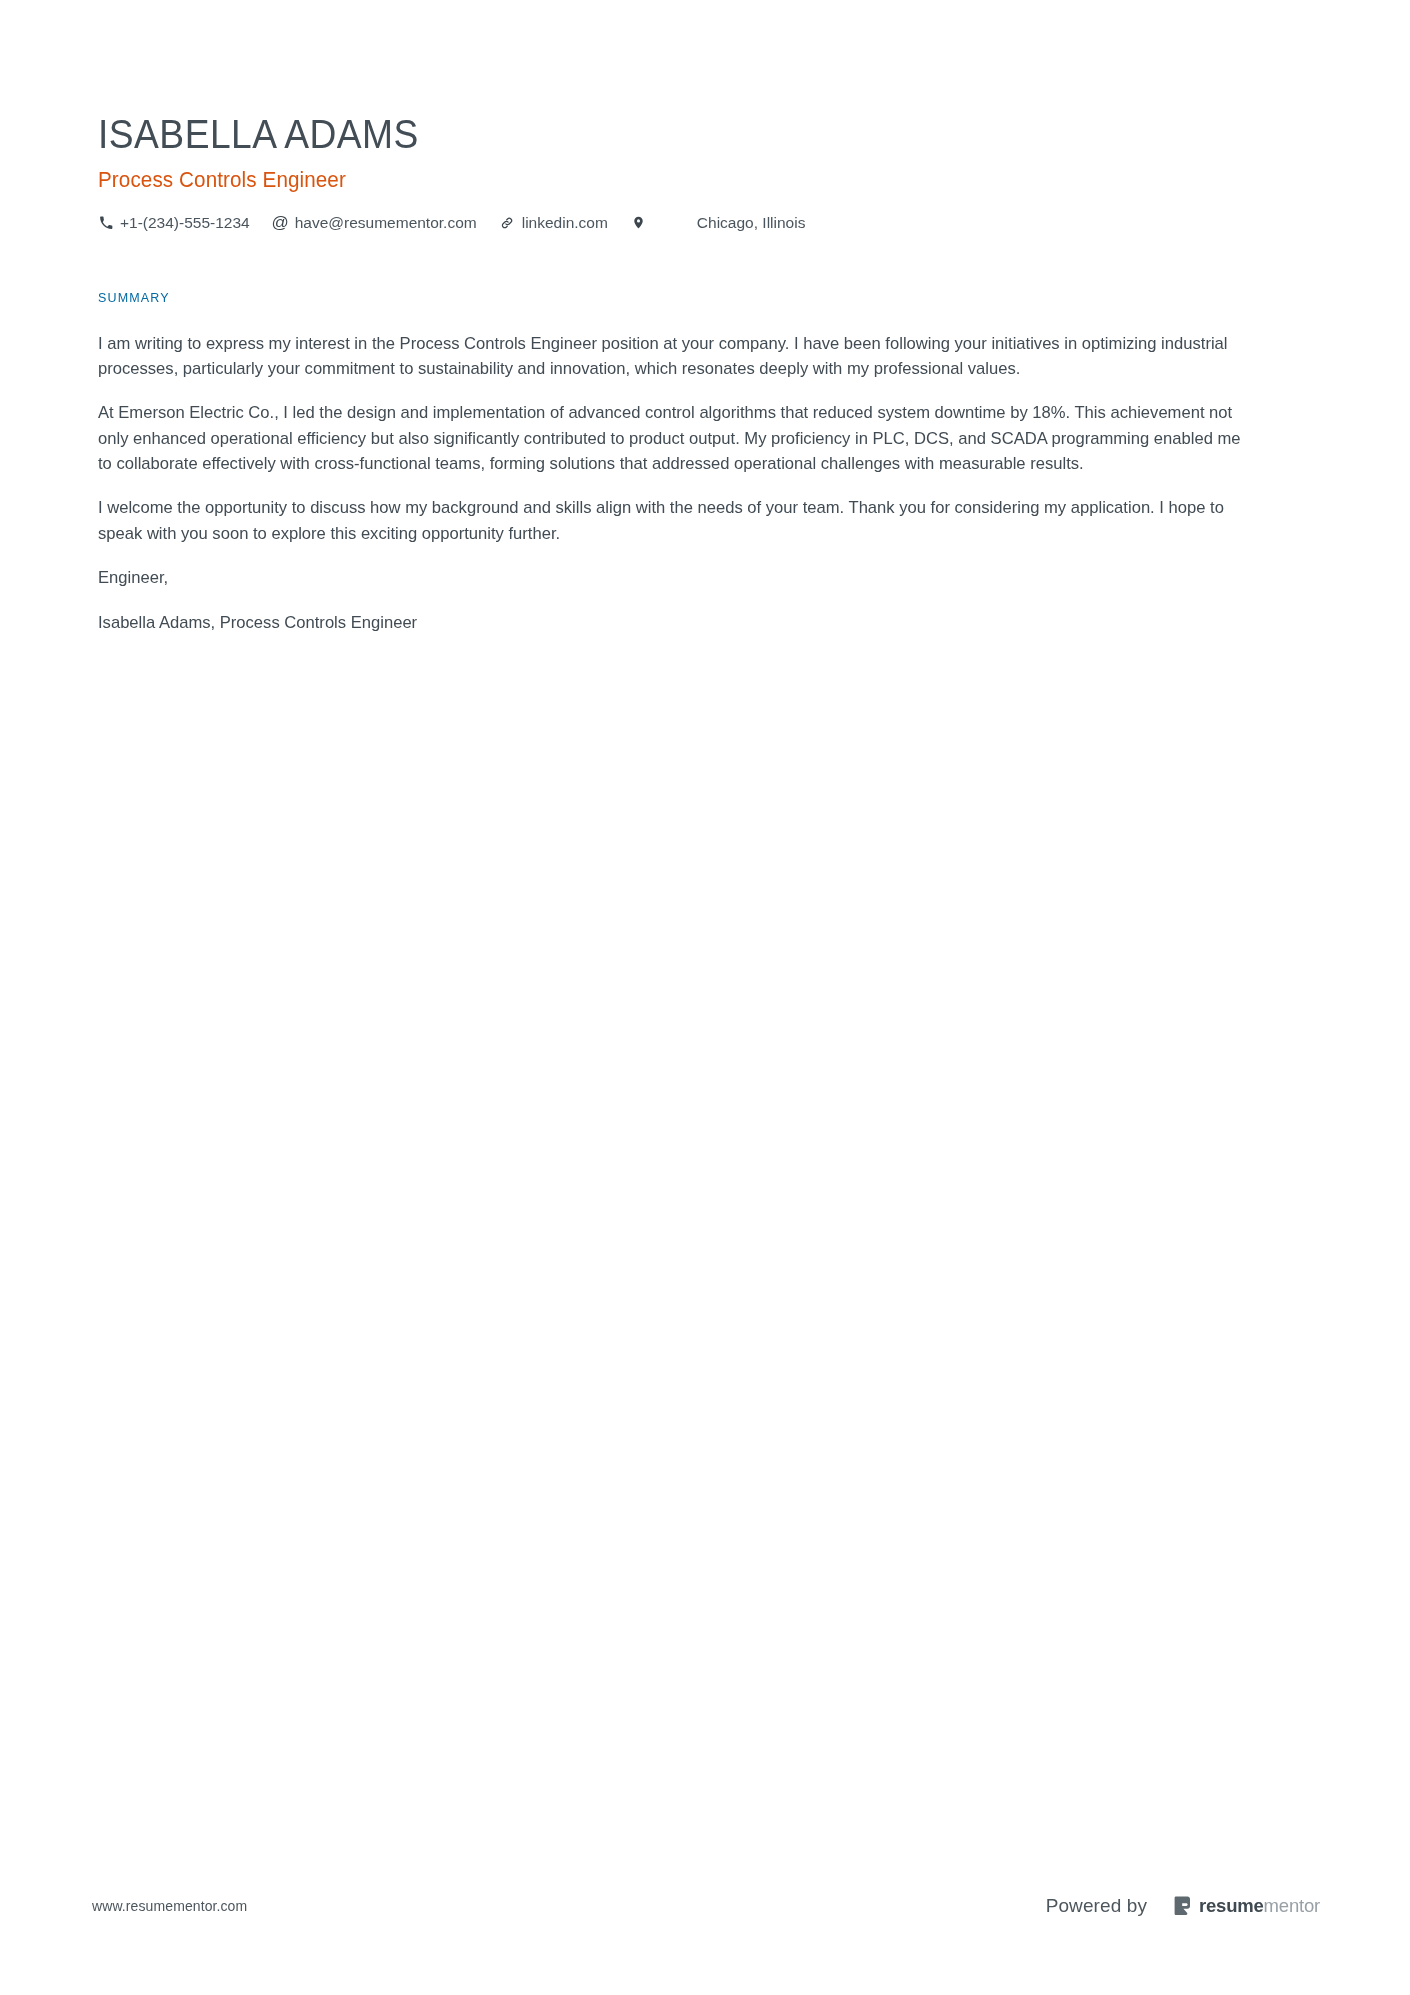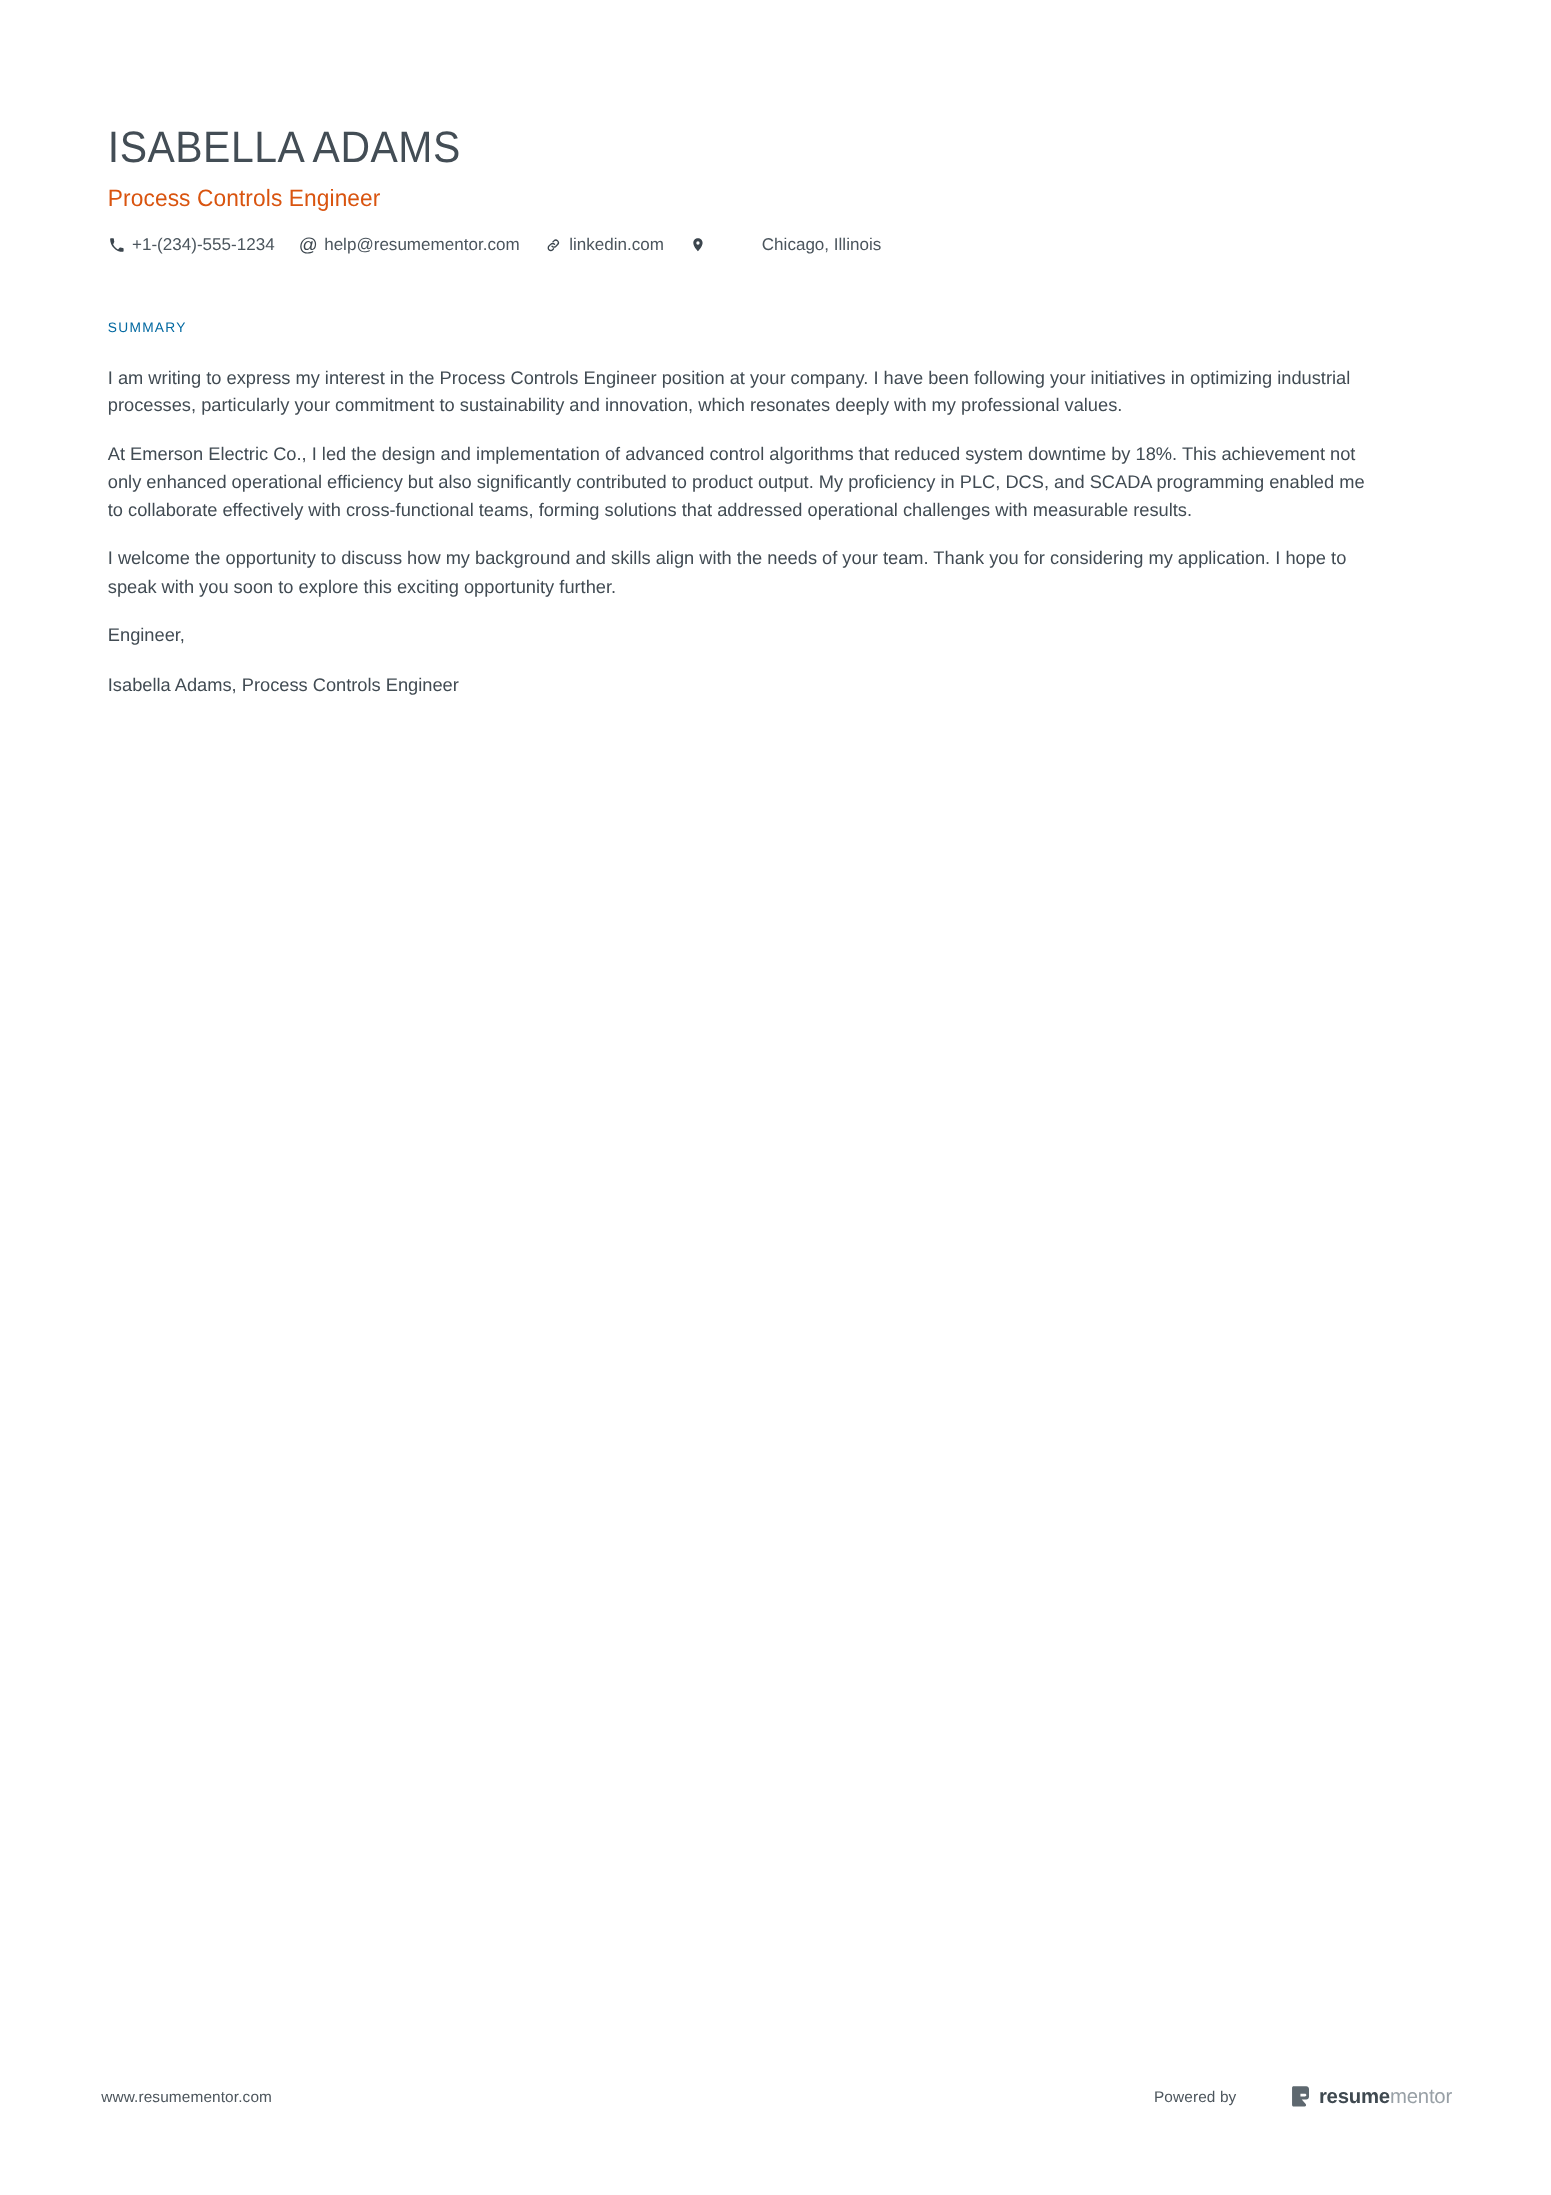--- a/index.html
+++ b/index.html
@@ -123,23 +123,23 @@
     justify-content: space-between;
     font-size: 14px;
     color: #4d565d;
   }
   .footer-url { letter-spacing: 0.1px; }
   .footer-brand {
     display: flex;
     align-items: center;
   }
   .powered-by {
-    font-size: 14px;
+    font-size: 19px;
     color: #4d565d;
-    margin-right: 50px;
+    margin-right: 27px;
     letter-spacing: 0.1px;
   }
   .logo-lockup {
     display: inline-flex;
     align-items: center;
   }
   .logo-mark {
     width: 19px;
     height: 22px;
     margin-right: 6px;
@@ -174,21 +174,21 @@
             <path d="M6.6 10.8c1.7 3.3 4.3 5.9 7.6 7.6l2.5-2.5c.3-.3.8-.4 1.2-.3 1.2.4 2.5.6 3.9.6.6 0 1.1.5 1.1 1.1V21c0 .6-.5 1.1-1.1 1.1C10.9 22.1 1.9 13.1 1.9 2c0-.6.5-1.1 1.1-1.1h3.7c.6 0 1.1.5 1.1 1.1 0 1.3.2 2.6.6 3.9.1.4 0 .9-.3 1.2L6.6 10.8z"></path>
           </svg>
         </span>
         <span class="contact-text">+1-(234)-555-1234</span>
       </div>
 
       <div class="contact-item">
         <span class="contact-icon">
           <span class="at-glyph">@</span>
         </span>
-        <span class="contact-text">help@resumementor.com</span>
+        <span class="contact-text">have@resumementor.com</span>
       </div>
 
       <div class="contact-item">
         <span class="contact-icon">
           <svg width="14" height="14" viewBox="0 0 24 24" fill="none" stroke="currentColor" stroke-width="2.1" stroke-linecap="round" aria-hidden="true">
             <path d="M10 13.5a4 4 0 0 0 5.7.3l3-3a4 4 0 0 0-5.7-5.7l-1.4 1.4"></path>
             <path d="M14 10.5a4 4 0 0 0-5.7-.3l-3 3a4 4 0 0 0 5.7 5.7l1.4-1.4"></path>
           </svg>
         </span>
         <span class="contact-text">linkedin.com</span>

